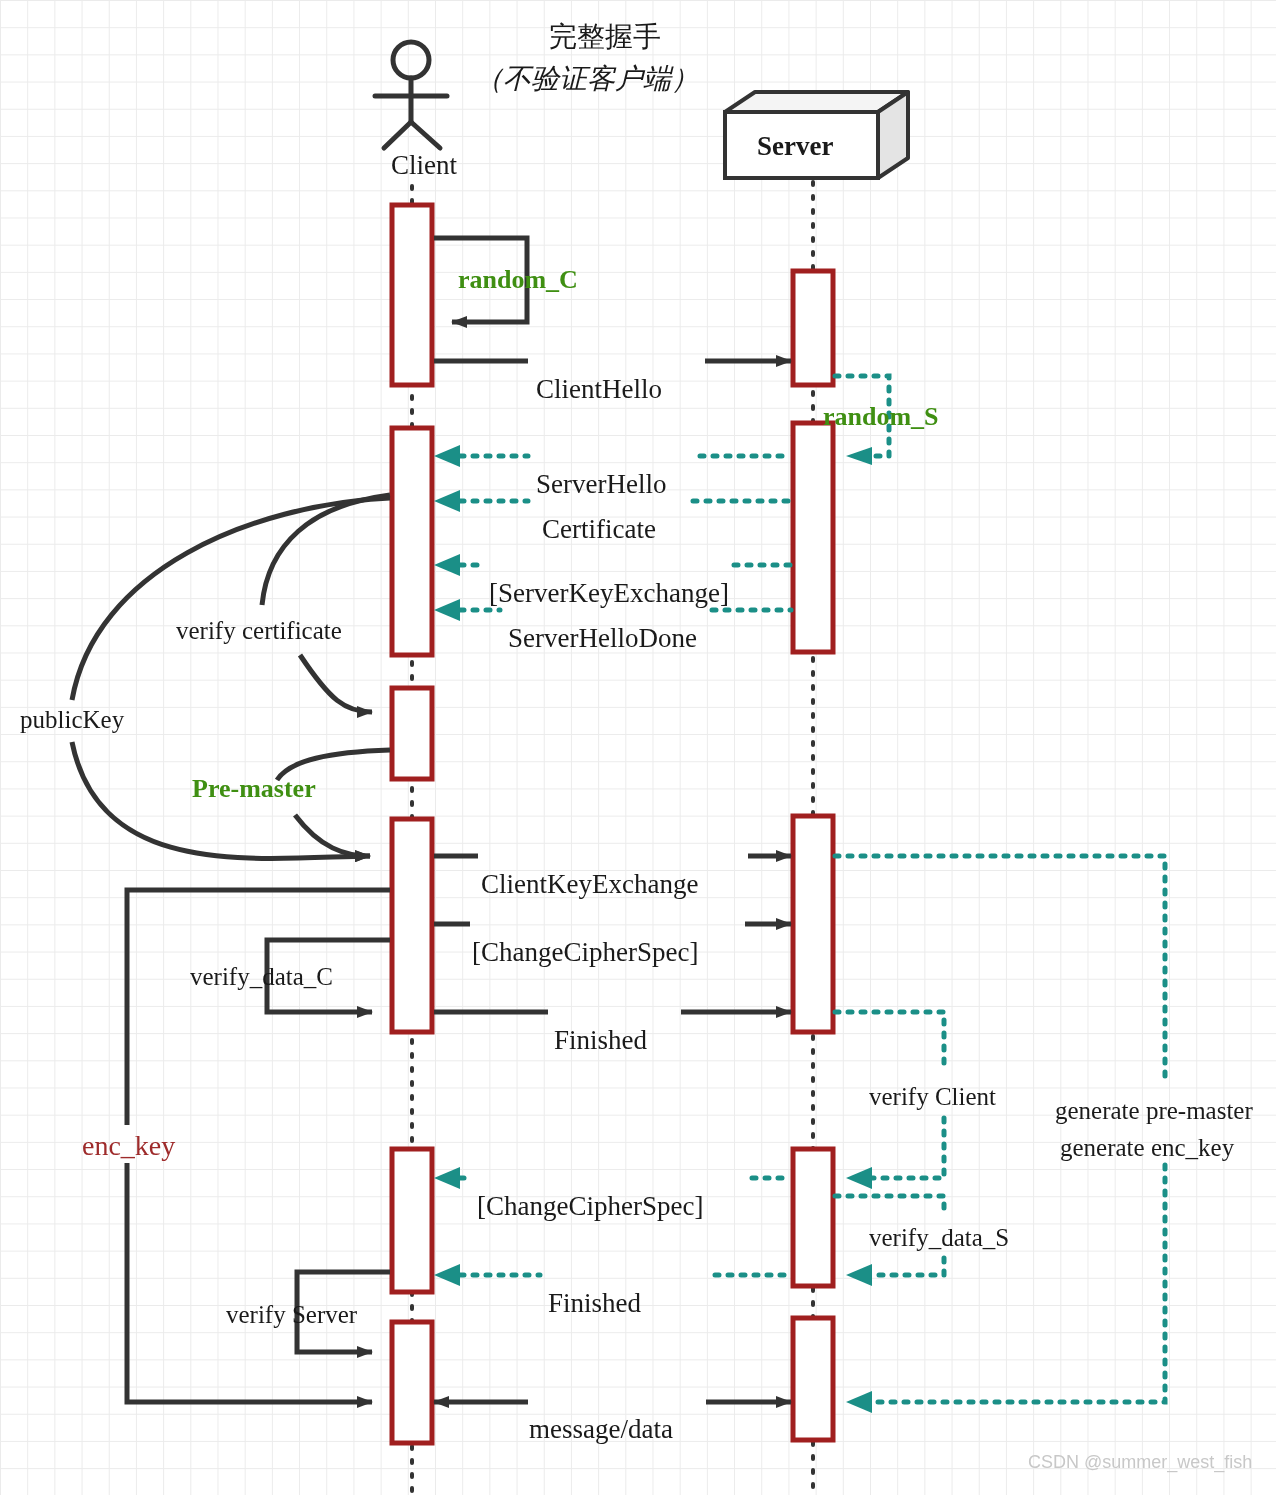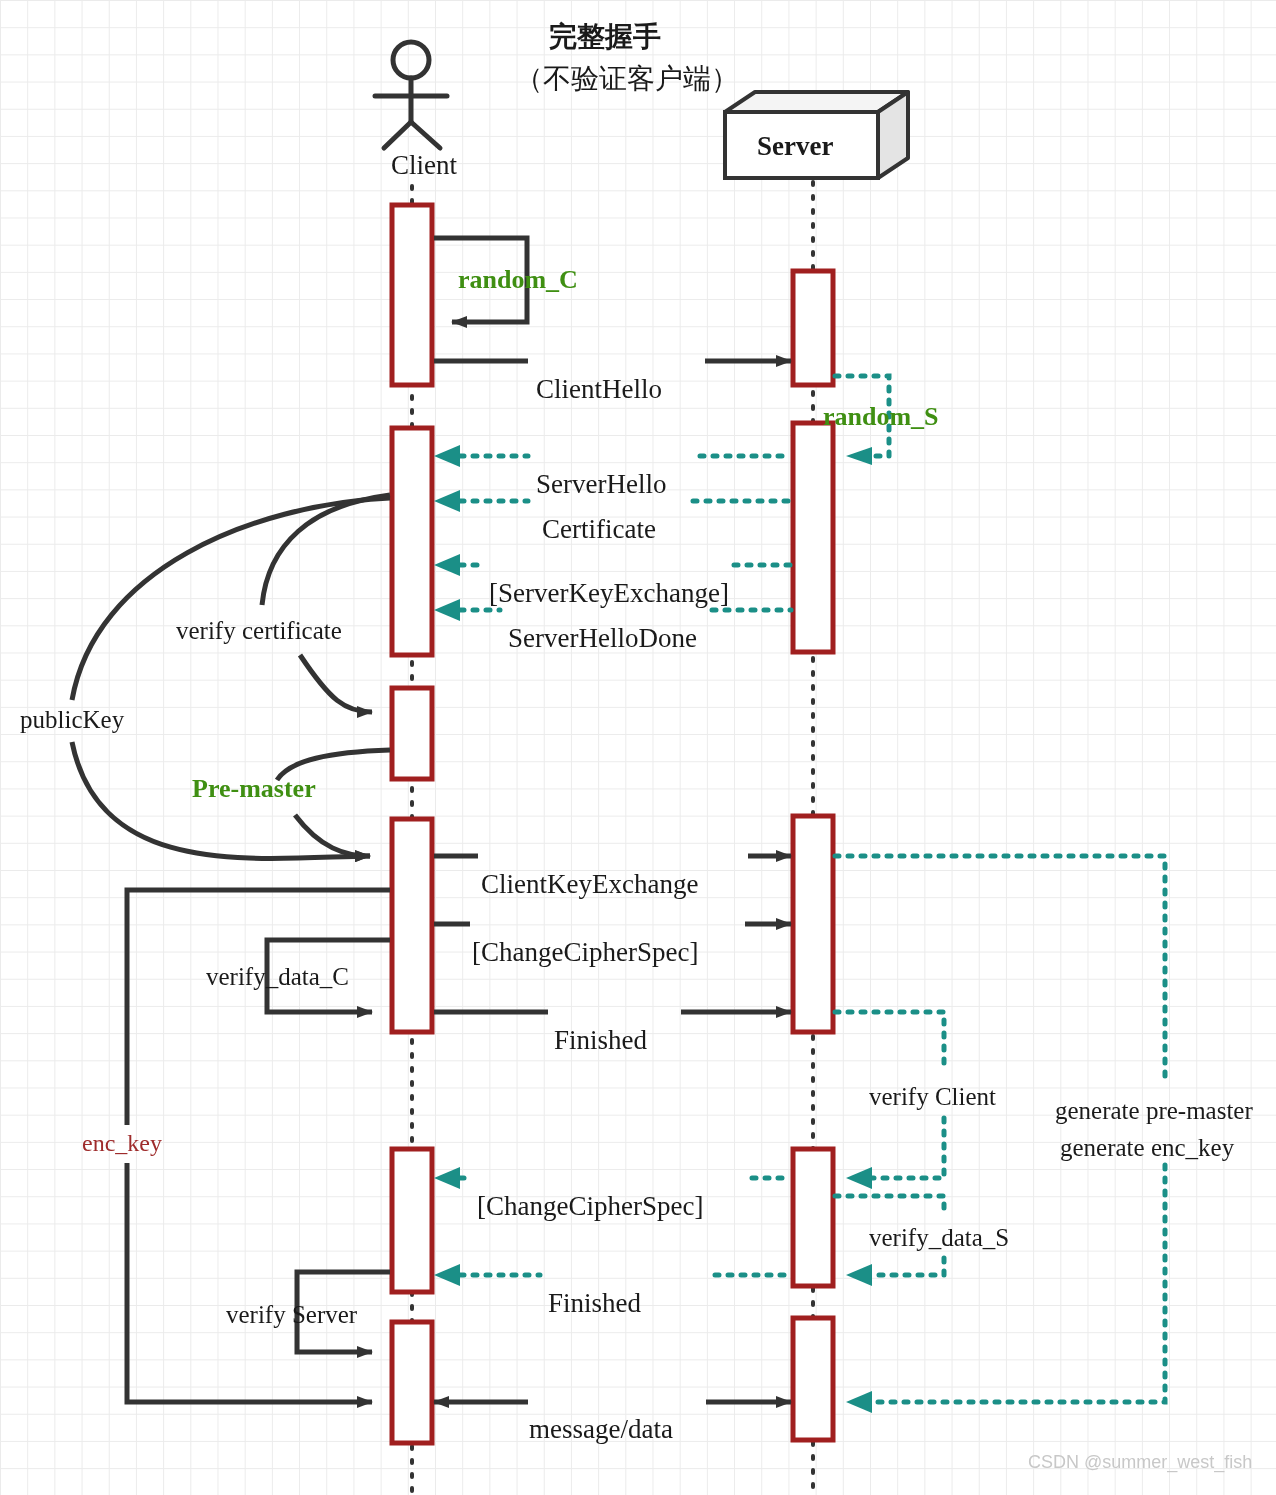--- a/index.html
+++ b/index.html
@@ -12,21 +12,21 @@
       linear-gradient(to right, #ebebeb 1px, transparent 1px),
       linear-gradient(to bottom, #ebebeb 1px, transparent 1px);
     background-size:27.2px 27.2px;
     overflow:hidden;
   }
   #svgroot{position:absolute;left:0;top:0;width:1276px;height:1495px;}
   .lbl{position:absolute;white-space:pre;font-family:"Liberation Serif", serif;}
   .msg{font-size:27px;color:#1a1a1a;margin-top:28px;}
   .anno{font-size:25px;color:#1a1a1a;}
   .green{font-size:26px;color:#3f8f12;font-weight:bold;text-align:center;}
-  .red{font-size:24px;color:#9e2b2b;}
+  .red{font-size:28px;color:#9e2b2b;}
   .title{font-size:28px;color:#1a1a1a;text-align:center;}
   .actorname{font-size:27px;color:#1a1a1a;}
   .servername{font-size:27px;color:#1a1a1a;font-weight:bold;}
   .wm{position:absolute;font-family:"Liberation Sans",sans-serif;font-size:18px;color:#c8c8c8;}
 </style>
 </head>
 <body>
 
 <div id="stage">
 
@@ -162,42 +162,42 @@
       <path d="M835,856 L1165,856 L1165,1085"></path>
       <path d="M1165,1165 L1165,1402 L872,1402"></path>
     </g>
     <g fill="#1b8f87">
       <path d="M872,1167 L846,1178 L872,1189 Z"></path>
       <path d="M872,1264 L846,1275 L872,1286 Z"></path>
       <path d="M872,1391 L846,1402 L872,1413 Z"></path>
     </g>
   </svg>
 
-  <div class="lbl title" style="left:470px;top:18px;width:270px;font-weight:bold;">完整握手</div>
-  <div class="lbl title" style="left:492px;top:60px;width:270px;">（不验证客户端）</div>
+  <div class="lbl title" style="left:470px;top:18px;width:270px;">完整握手</div>
+  <div class="lbl title" style="left:452px;top:60px;width:270px;font-style:italic;">（不验证客户端）</div>
 
   <div class="lbl actorname" style="left:391px;top:150px;">Client</div>
   <div class="lbl servername" style="left:757px;top:131px;">Server</div>
 
   <div class="lbl green" style="left:458px;top:265px;">random_C</div>
   <div class="lbl msg" style="left:536px;top:346px;">ClientHello</div>
   <div class="lbl green" style="left:823px;top:402px;">random_S</div>
 
   <div class="lbl msg" style="left:536px;top:441px;">ServerHello</div>
   <div class="lbl msg" style="left:542px;top:486px;">Certificate</div>
   <div class="lbl msg" style="left:489px;top:550px;">[ServerKeyExchange]</div>
   <div class="lbl msg" style="left:508px;top:595px;">ServerHelloDone</div>
 
   <div class="lbl anno" style="left:20px;top:706px;">publicKey</div>
   <div class="lbl anno" style="left:176px;top:617px;">verify certificate</div>
   <div class="lbl green" style="left:192px;top:774px;">Pre-master</div>
 
   <div class="lbl msg" style="left:481px;top:841px;">ClientKeyExchange</div>
   <div class="lbl msg" style="left:472px;top:909px;">[ChangeCipherSpec]</div>
-  <div class="lbl anno" style="left:190px;top:963px;padding-left:16px;">verify_data_C</div>
+  <div class="lbl anno" style="left:190px;top:963px;">verify_data_C</div>
   <div class="lbl msg" style="left:554px;top:997px;">Finished</div>
 
   <div class="lbl anno" style="left:869px;top:1083px;">verify Client</div>
   <div class="lbl anno" style="left:1055px;top:1097px;">generate pre-master</div>
   <div class="lbl anno" style="left:1060px;top:1134px;">generate enc_key</div>
   <div class="lbl red" style="left:82px;top:1130px;">enc_key</div>
 
   <div class="lbl msg" style="left:477px;top:1163px;">[ChangeCipherSpec]</div>
   <div class="lbl anno" style="left:869px;top:1224px;">verify_data_S</div>
   <div class="lbl msg" style="left:548px;top:1260px;">Finished</div>

